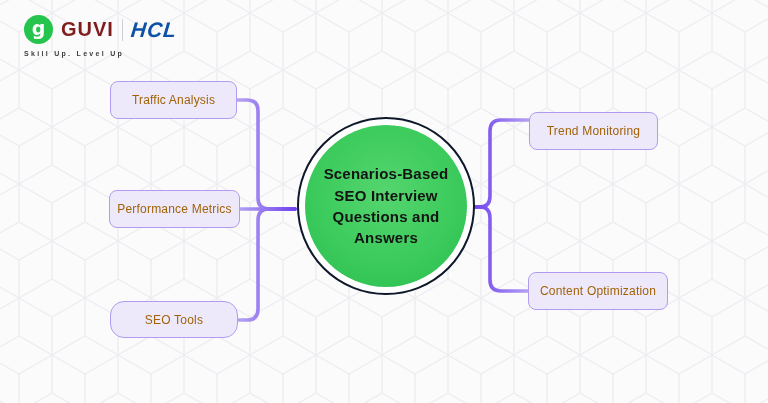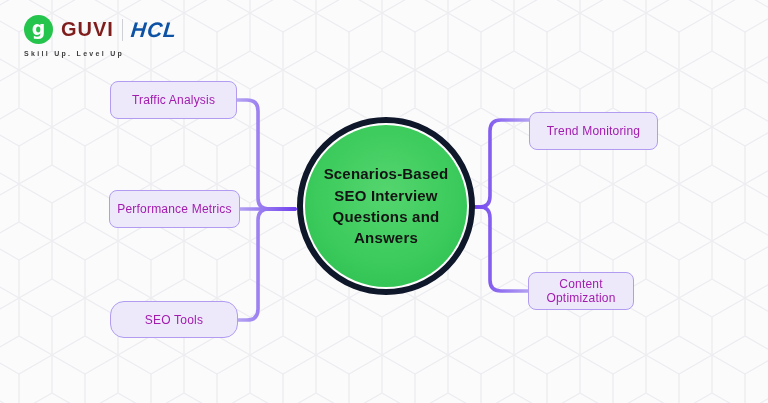--- a/index.html
+++ b/index.html
@@ -32,33 +32,33 @@
   .tagline{
     margin-top:6px;font-size:7px;font-weight:700;color:#3d3d3d;
     letter-spacing:2.3px;white-space:nowrap;
   }
 
   
   .node{
     position:absolute;z-index:4;
     background:#ede9fb;border:1.5px solid #b19cf2;border-radius:8px;
     display:flex;align-items:center;justify-content:center;
-    font-size:12px;color:#a21caf;letter-spacing:0.2px;
+    font-size:12px;color:#a16207;letter-spacing:0.2px;
     box-sizing:border-box;text-align:center;
   }
   .node-traffic   {left:110px;top:81px; width:127px;height:38px;}
   .node-perf      {left:109px;top:190px;width:131px;height:38px;}
   .node-seotools  {left:110px;top:301px;width:128px;height:37px;border-radius:14px;}
   .node-trend     {left:529px;top:101px;width:129px;height:38px;margin-top:11px;}
-  .node-content   {left:528px;top:272px;width:106px;height:38px;}
+  .node-content   {left:528px;top:272px;width:140px;height:38px;}
 
   
   .center-circle{
     position:absolute;z-index:4;left:297px;top:117px;width:178px;height:178px;
-    border-radius:50%;background:#ffffff;border:6px solid #0f172a;
+    border-radius:50%;background:#ffffff;border:2px solid #0f172a;
     display:flex;align-items:center;justify-content:center;box-sizing:border-box;
   }
   .center-inner{
     width:162px;height:162px;border-radius:50%;
     background:radial-gradient(circle at 50% 42%, #55d56f 0%, #3ccb5c 55%, #2abd50 100%);
     display:flex;align-items:center;justify-content:center;
   }
   .center-label{
     width:140px;text-align:center;
     font-size:15px;font-weight:700;line-height:1.42;

